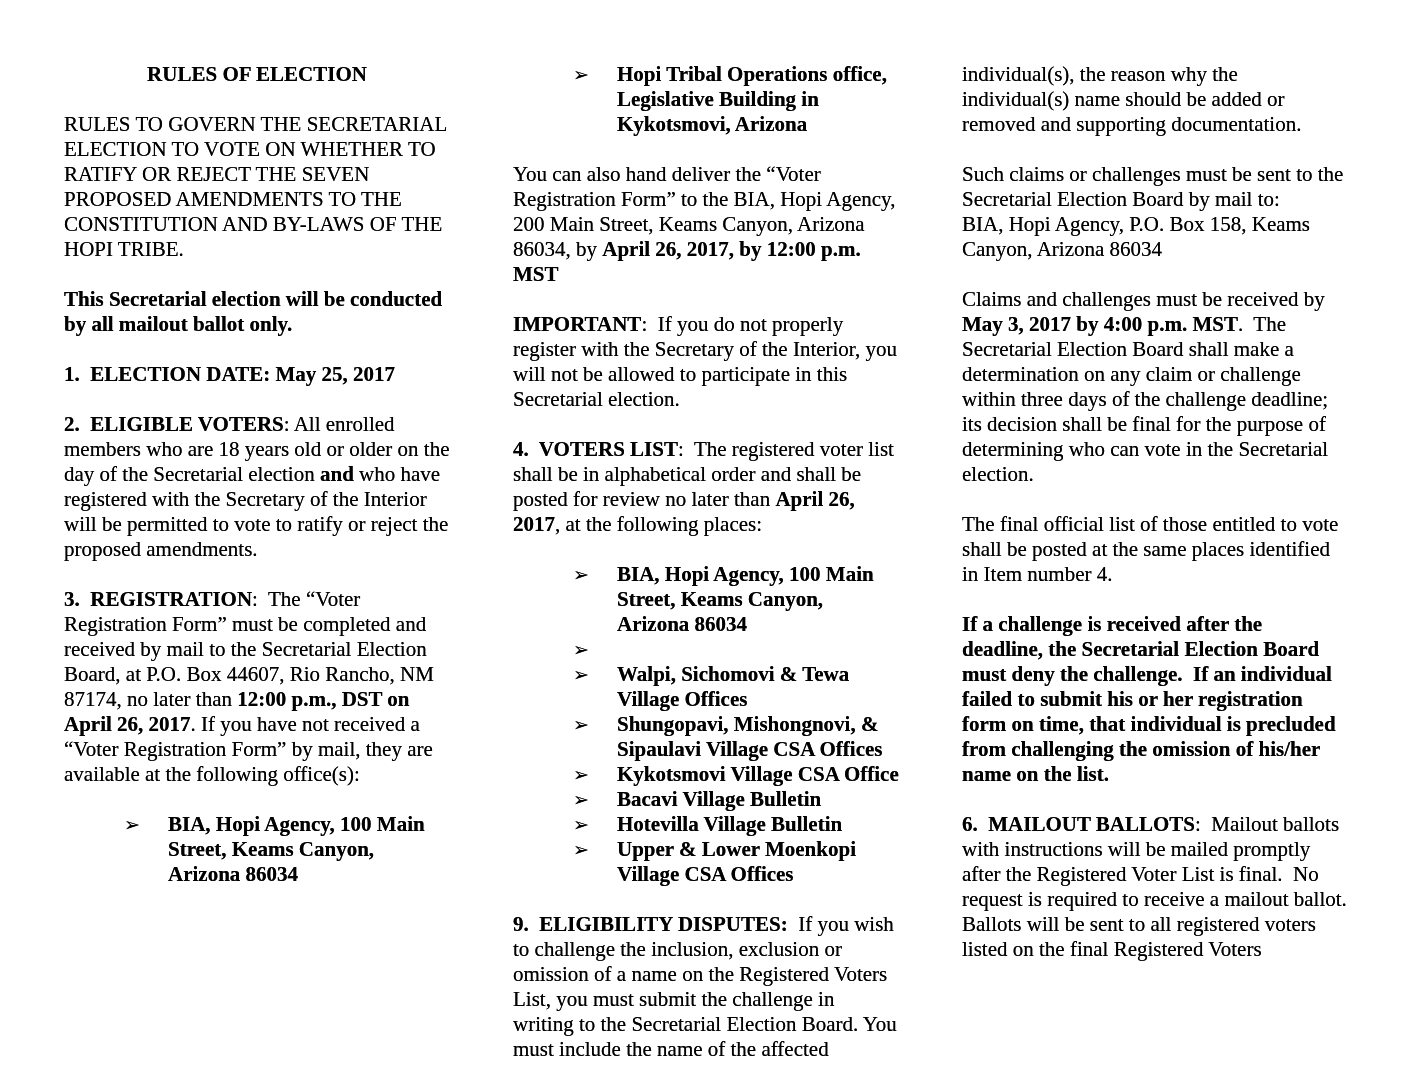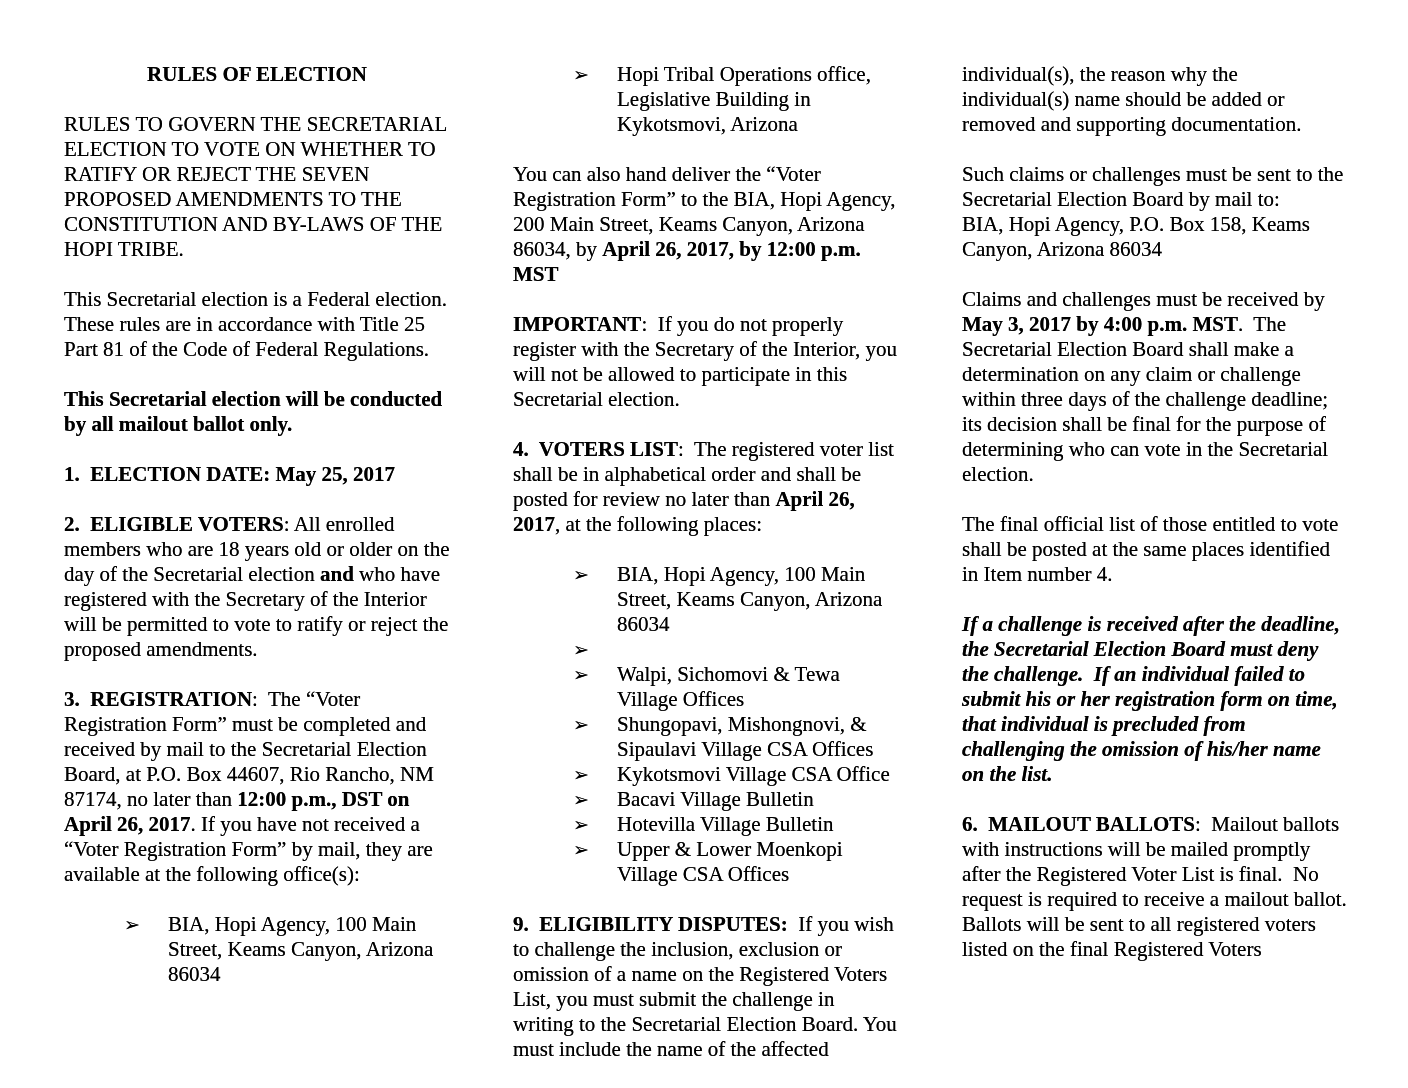--- a/index.html
+++ b/index.html
@@ -29,46 +29,46 @@
   }
   .block {
     margin: 0 0 25px 0;
     white-space: pre-wrap;
   }
   .heading {
     text-align: center;
     font-weight: bold;
   }
   .b { font-weight: bold; }
-  .i { font-style: italic; }
+  .i { }
   .u { text-decoration-thickness: 2px; text-underline-offset: 2px; }
   .bullets { margin: 0 0 25px 0; }
   .bullet-item {
     display: flex;
     align-items: flex-start;
     padding-left: 60px;
   }
   .marker {
     flex: 0 0 44px;
     font-family: "DejaVu Sans", sans-serif;
     font-size: 19px;
   }
   .bullet-text {
     flex: 1 1 auto;
     white-space: pre-wrap;
+    font-weight: bold;
   }
 </style>
 </head>
 <body>
 
 <div class="page">
   <div class="col">
       <div class="block heading"><span class="b">RULES OF ELECTION</span></div>
       <div class="block"><span>RULES TO GOVERN THE SECRETARIAL ELECTION TO VOTE ON WHETHER TO RATIFY OR REJECT THE SEVEN PROPOSED AMENDMENTS TO THE CONSTITUTION AND BY-LAWS OF THE HOPI TRIBE.</span></div>
-      <div class="block"><span>This Secretarial election is a Federal election.  These rules are in accordance with Title 25 Part 81 of the Code of Federal Regulations.</span></div>
       <div class="block"><span class="b">This Secretarial election will be conducted by all mailout ballot only.</span></div>
       <div class="block"><span class="b">1.  ELECTION DATE: May 25, 2017</span></div>
       <div class="block"><span class="b">2.  ELIGIBLE VOTERS</span><span>: All enrolled members who are 18 years old or older on the day of the Secretarial election </span><span class="b u">and</span><span> who have registered with the Secretary of the Interior will be permitted to vote to ratify or reject the proposed amendments.</span></div>
       <div class="block"><span class="b">3.  REGISTRATION</span><span>:  The “Voter Registration Form” must be completed and received by mail to the Secretarial Election Board, at P.O. Box 44607, Rio Rancho, NM 87174, no later than </span><span class="b">12:00 p.m., DST on April 26, 2017</span><span>. If you have not received a “Voter Registration Form” by mail, they are available at the following office(s):</span></div>
       <div class="bullets">
         <div class="bullet-item">
           <span class="marker">➢</span>
           <span class="bullet-text">BIA, Hopi Agency, 100 Main Street, Keams Canyon, Arizona 86034</span>
         </div>
       </div>

